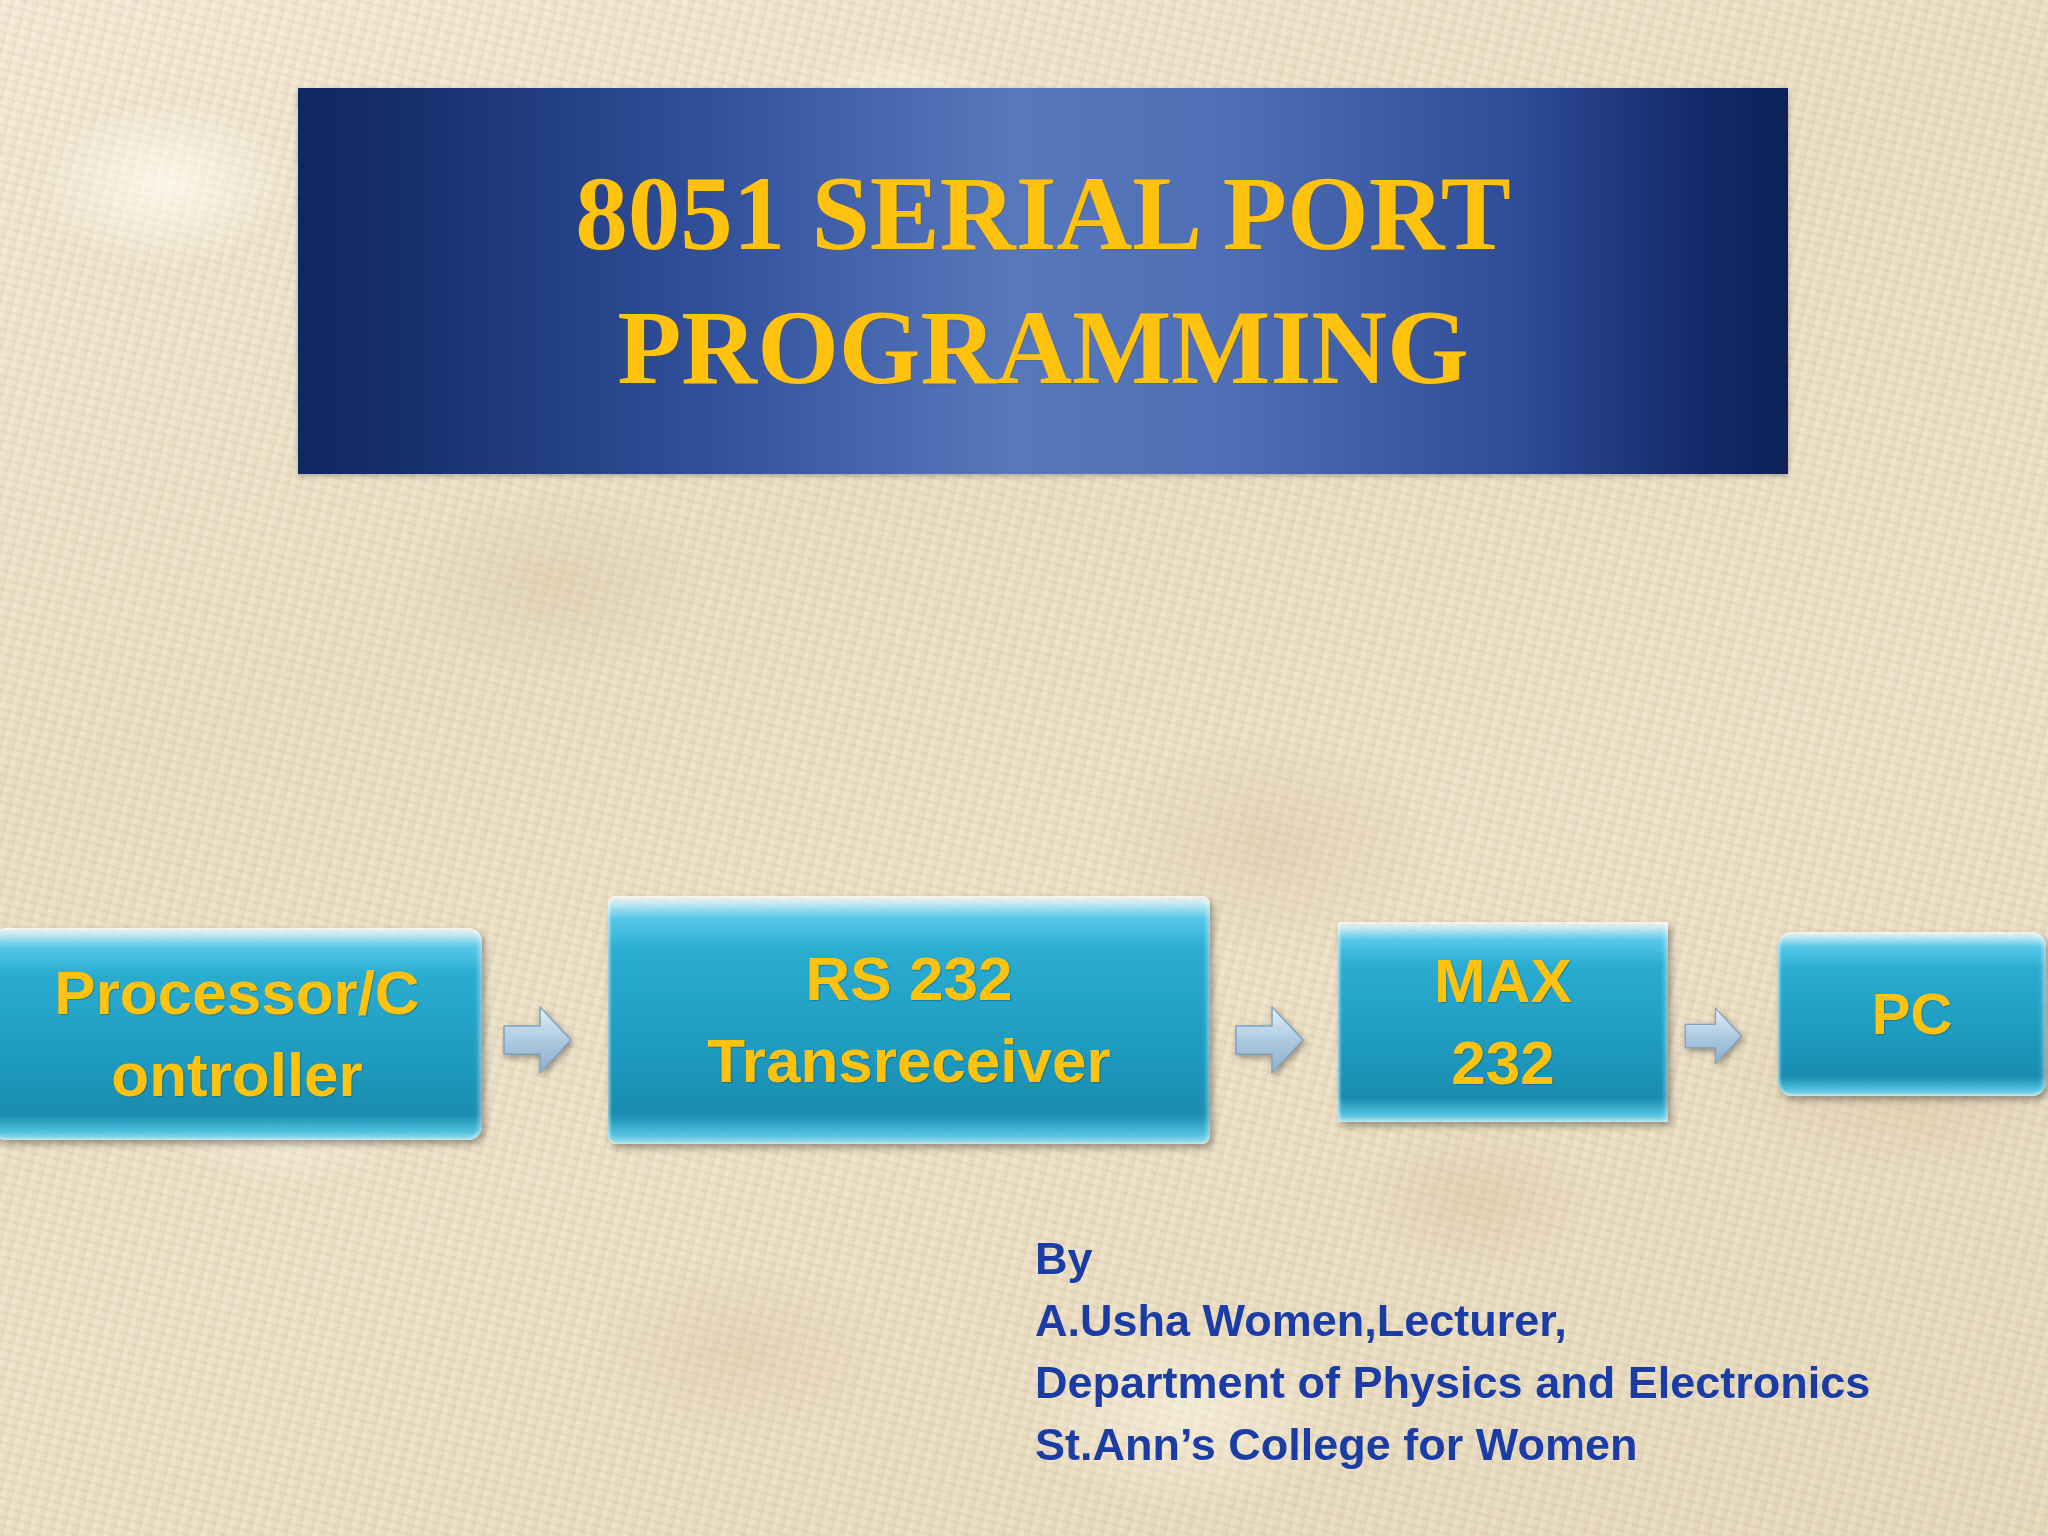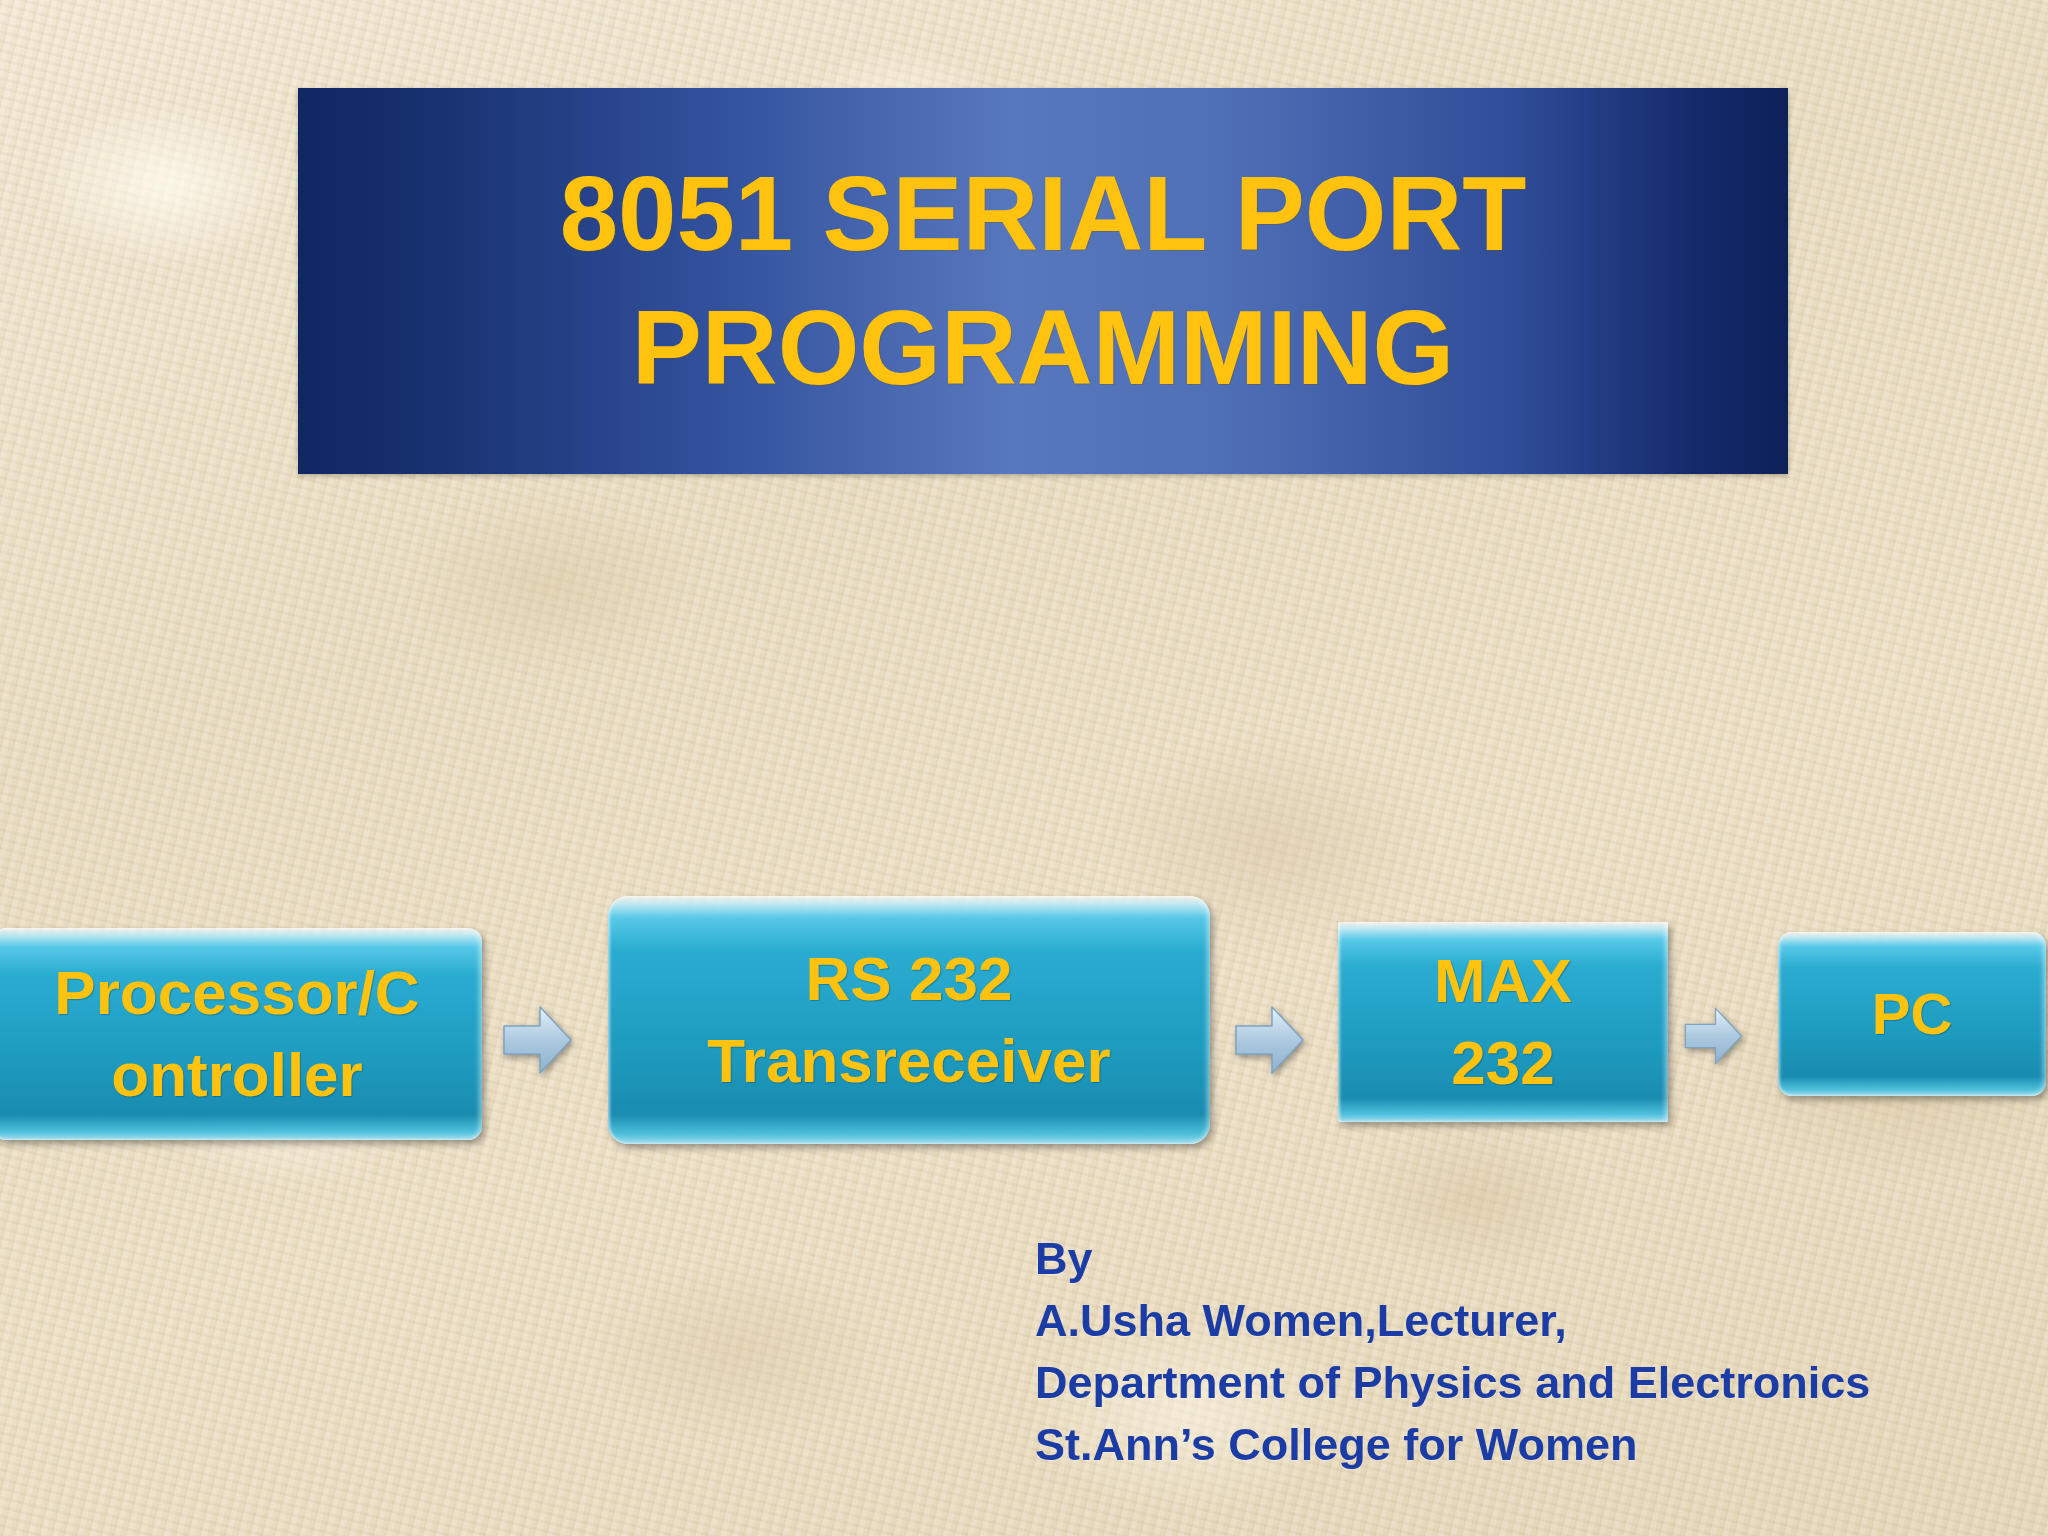--- a/index.html
+++ b/index.html
@@ -56,21 +56,21 @@
         #14296a 94%,
         #0d2258 100%);
     box-shadow: 0 2px 5px rgba(0,0,0,.25);
     display: flex;
     flex-direction: column;
     align-items: center;
     justify-content: center;
   }
   .title-line {
     color: #ffc20e;
-    font-family: Liberation Sans, sans-serif;
+    font-family: Liberation Serif, serif;
     font-weight: bold;
     font-size: 105px;
     line-height: 1.28;
     letter-spacing: 0px;
     text-align: left;
     white-space: nowrap;
     text-shadow: 1px 1px 0 rgba(120,80,0,.35);
   }
 
   
@@ -101,21 +101,21 @@
     text-align: center;
     overflow: hidden;
   }
   .flow-box .label-line {
     line-height: 1.32;
     white-space: nowrap;
     text-shadow: 1px 1px 1px rgba(0,60,80,.35);
   }
 
   #box-processor  { left: -8px;   top: 928px; width: 490px;  height: 212px; font-size: 62px; border-radius: 14px;}
-  #box-rs232      { left: 608px;  top: 896px; width: 602px;  height: 248px; font-size: 62px; border-radius: 20px;}
+  #box-rs232      { left: 608px;  top: 896px; width: 602px;  height: 248px; font-size: 62px; border-radius: 8px;}
   #box-max232     { left: 1338px; top: 922px; width: 330px;  height: 200px; font-size: 62px; border-radius: 2px;}
   #box-pc         { left: 1762px; top: 932px; width: 268px;  height: 164px; font-size: 58px; border-radius: 14px; margin-left: 16px;}
 
   
   .flow-arrow {
     position: absolute;
     width: 74px;
     height: 80px;
     filter: drop-shadow(2px 3px 3px rgba(0,0,0,.35));
   }

